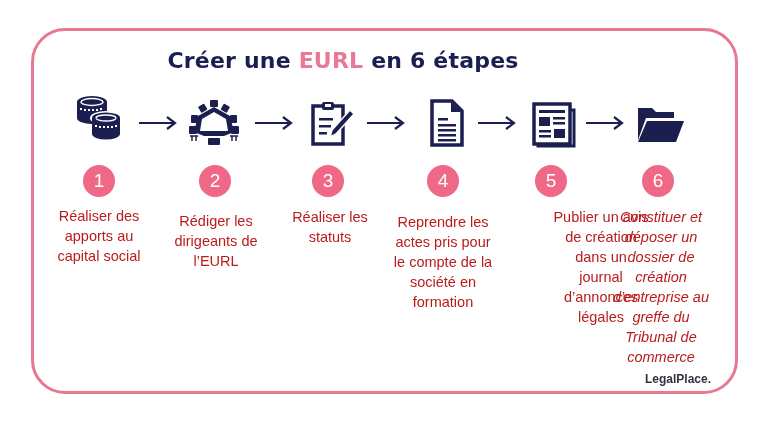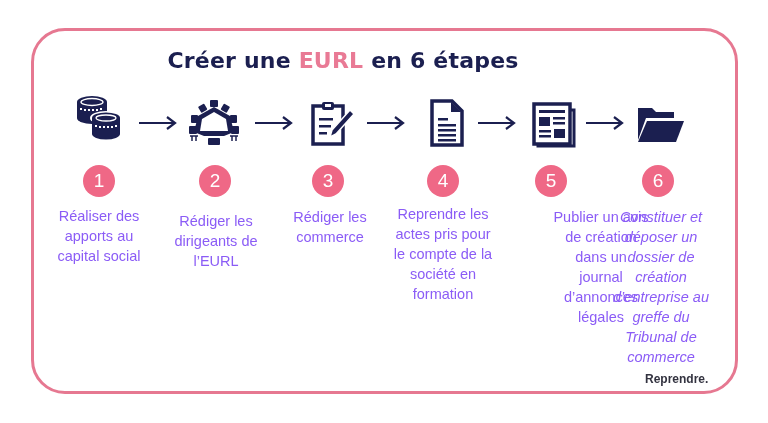--- a/index.html
+++ b/index.html
@@ -16,21 +16,21 @@
   .title .hl { color: #e97a95; }
   .icon { position: absolute; width: 52px; height: 48px; }
   .icon svg { width: 100%; height: 100%; display: block; }
   .arrow { position: absolute; width: 40px; height: 16px; }
   .arrow svg { width: 100%; height: 100%; display: block; }
   .badge {
     position: absolute; width: 32px; height: 32px; border-radius: 50%;
     background: #ef6886; color: #ffffff; font-size: 19px; line-height: 32px; text-align: center;
   }
   .label {
-    position: absolute; width: 120px; text-align: center; color: #8b5cf6;
+    position: absolute; width: 120px; text-align: center; color: #b91c1c;
     font-size: 14.5px; line-height: 20px;
   }
   .brand {
     position: absolute; left: 645px; top: 372px; font-size: 12px; font-weight: bold; color: #333340;
   }
 </style>
 </head>
 <body>
 
 <div class="frame"></div>
@@ -162,18 +162,18 @@
 
 <div class="badge" style="left:83px; top:165px;">1</div>
 <div class="badge" style="left:199px; top:165px;">2</div>
 <div class="badge" style="left:312px; top:165px;">3</div>
 <div class="badge" style="left:427px; top:165px;">4</div>
 <div class="badge" style="left:535px; top:165px;">5</div>
 <div class="badge" style="left:642px; top:165px;">6</div>
 
 <div class="label" style="left:44px; top:206px; width:110px;">Réaliser des apports au capital social</div>
 <div class="label" style="left:172px; top:211px; width:88px;">Rédiger les dirigeants de l’EURL</div>
-<div class="label" style="left:280px; top:207px; width:100px;">Rédiger les commerce</div>
-<div class="label" style="left:393px; top:204px; width:100px;">Reprendre les actes pris pour le compte de la société en formation</div>
+<div class="label" style="left:280px; top:207px; width:100px;">Réaliser les statuts</div>
+<div class="label" style="left:393px; top:212px; width:100px;">Reprendre les actes pris pour le compte de la société en formation</div>
 <div class="label" style="left:506px; top:207px; width:96px;margin-left:47px;">Publier un avis de création dans un journal d’annonces légales</div>
 <div class="label" style="left:607px; top:207px; width:108px;font-style:italic;">Constituer et déposer un dossier de création d’entreprise au greffe du Tribunal de commerce</div>
 
-<div class="brand">Reprendre.</div>
+<div class="brand">LegalPlace.</div>
 
 </body></html>

